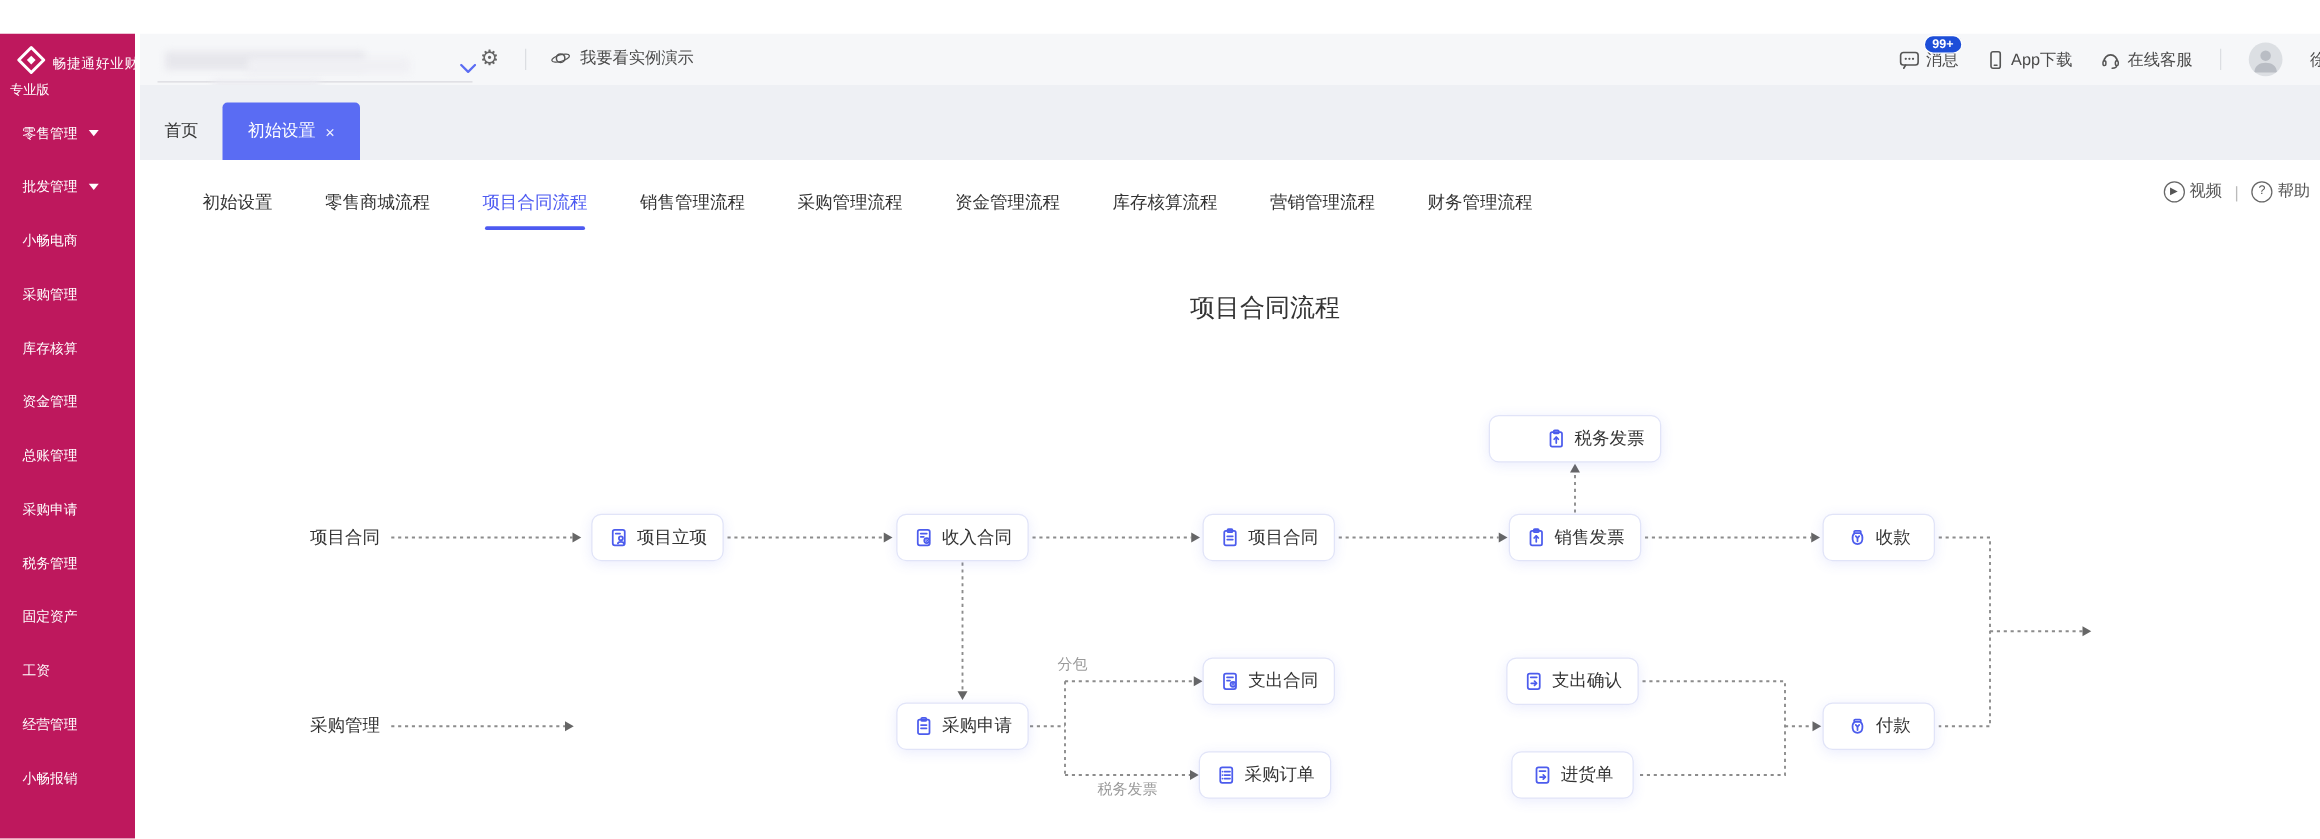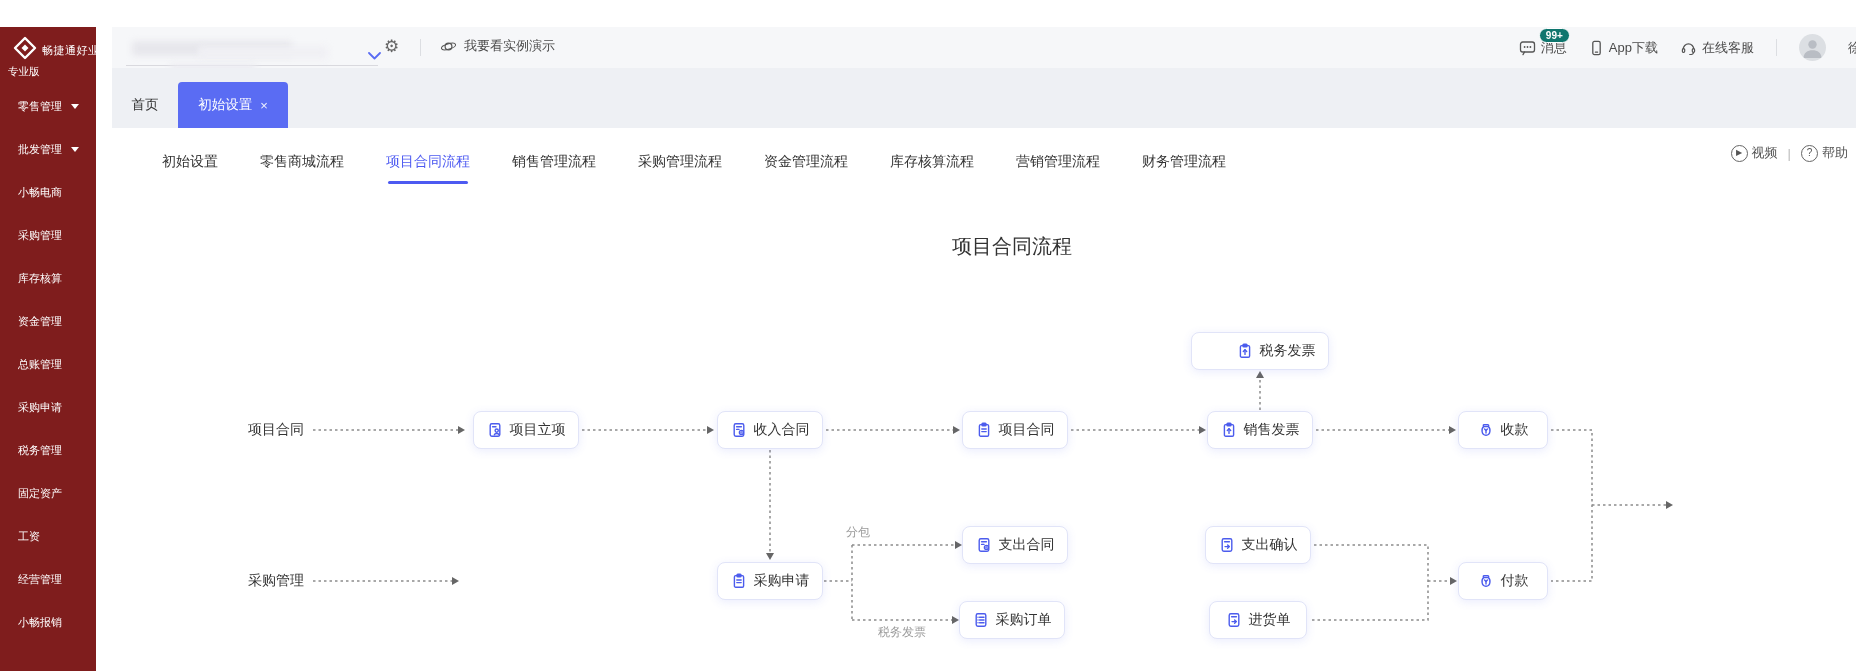--- a/index.html
+++ b/index.html
@@ -1,38 +1,38 @@
 <!DOCTYPE html>
 <html><head>
 <meta charset="utf-8">
 <style>
   html,body{margin:0;padding:0;background:#fff;}
   .stage{position:relative;width:1856px;height:671px;background:#fff;overflow:hidden;
          font-family:"Liberation Sans","DejaVu Sans",sans-serif;}
   
-  .sidebar{position:absolute;left:0;top:27px;width:96px;bottom:0;background:#7f1d1d;color:#fff;z-index:5;}
+  .sidebar{position:absolute;left:0;top:27px;width:108px;bottom:0;background:#be185d;color:#fff;z-index:5;}
   .logo-row{position:relative;height:58px;}
   .logo-mark{position:absolute;left:12px;top:8px;}
   .brand-text{position:absolute;left:42px;top:16px;font-size:11px;letter-spacing:.5px;white-space:nowrap;}
   .edition{position:absolute;left:8px;top:38px;font-size:10.5px;}
   .side-item{height:43px;display:flex;align-items:center;padding-left:18px;font-size:11px;cursor:pointer;white-space:nowrap;}
   .caret-down{width:0;height:0;border-left:4px solid transparent;border-right:4px solid transparent;border-top:5px solid #fff;margin-left:9px;}
   
   .header{position:absolute;left:112px;right:0;top:27px;height:41px;background:#f6f7f9;border-bottom:1px solid #eceef2;z-index:4;}
   .selector{position:absolute;left:14px;top:8px;width:252px;height:30px;border-bottom:1px solid #d9d9de;cursor:pointer;}
   .blur1{position:absolute;left:6px;top:6px;width:160px;height:15px;background:#e7e7ec;border-radius:3px;filter:blur(3px);}
   .blur2{position:absolute;left:72px;top:11px;width:130px;height:13px;background:#f0f0f4;border-radius:3px;filter:blur(3px);}
   .blur3{position:absolute;left:44px;top:29px;width:86px;height:8px;background:#ececf1;border-radius:3px;filter:blur(3px);}
   .chevron{position:absolute;left:242px;top:11px;}
   .gear{position:absolute;left:272px;top:8px;font-size:17px;color:#666;cursor:pointer;line-height:24px;}
   .hdr-div1{position:absolute;left:308px;top:12px;width:1px;height:17px;background:#dcdee2;}
   .demo{position:absolute;left:328px;top:10px;display:flex;align-items:center;gap:7px;font-size:13px;color:#4a4a4a;cursor:pointer;}
   .header-right{position:absolute;right:-18px;top:0;height:41px;display:flex;align-items:center;gap:22px;color:#4a4a4a;font-size:13px;}
   .hgroup{display:flex;align-items:center;gap:5px;cursor:pointer;position:relative;}
-  .badge{position:absolute;top:-11px;left:20px;background:#0f766e;color:#fff;font-size:10px;font-weight:bold;
+  .badge{position:absolute;top:-11px;left:20px;background:#1d4ed8;color:#fff;font-size:10px;font-weight:bold;
          padding:1px 6px;border-radius:9px;border:1.5px solid #fff;line-height:11px;}
   .hdr-div2{width:1px;height:17px;background:#dcdee2;}
   .avatar{width:27px;height:27px;border-radius:50%;background:#dcdfe3;position:relative;overflow:hidden;flex:none;cursor:pointer;}
   .avatar svg{position:absolute;left:0;top:0;}
   .uname{white-space:nowrap;cursor:pointer;}
   
   .tabstrip{position:absolute;left:112px;right:0;top:68px;height:60px;background:#eef0f4;z-index:4;}
   .wtab{position:absolute;bottom:0;height:46px;display:flex;align-items:center;justify-content:center;
         font-size:13.5px;color:#333;cursor:pointer;}
   .wtab-home{left:6px;width:54px;}

